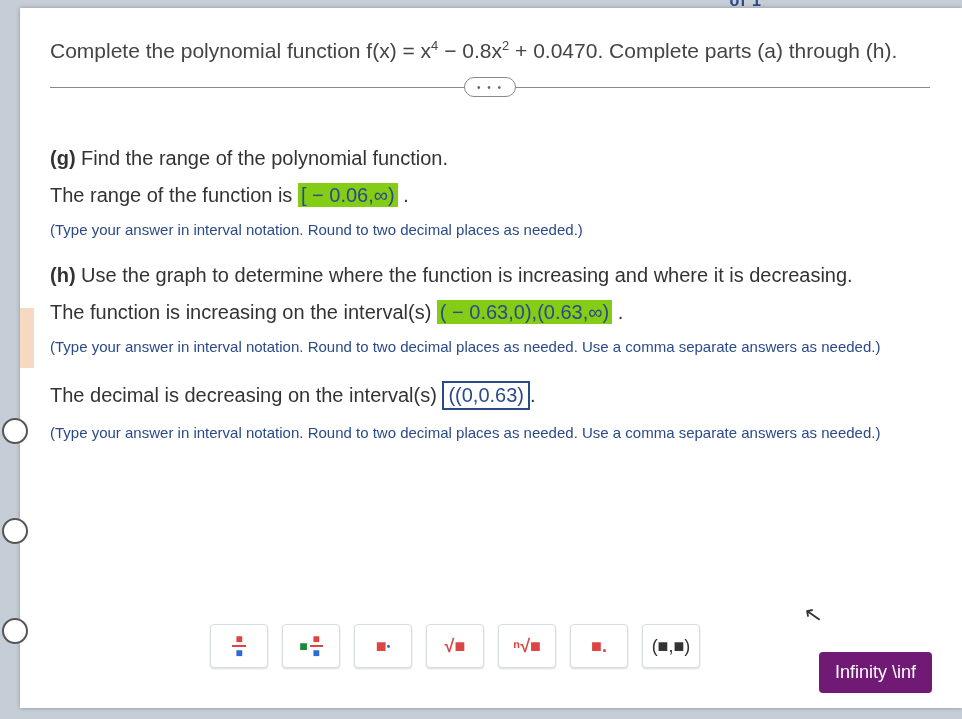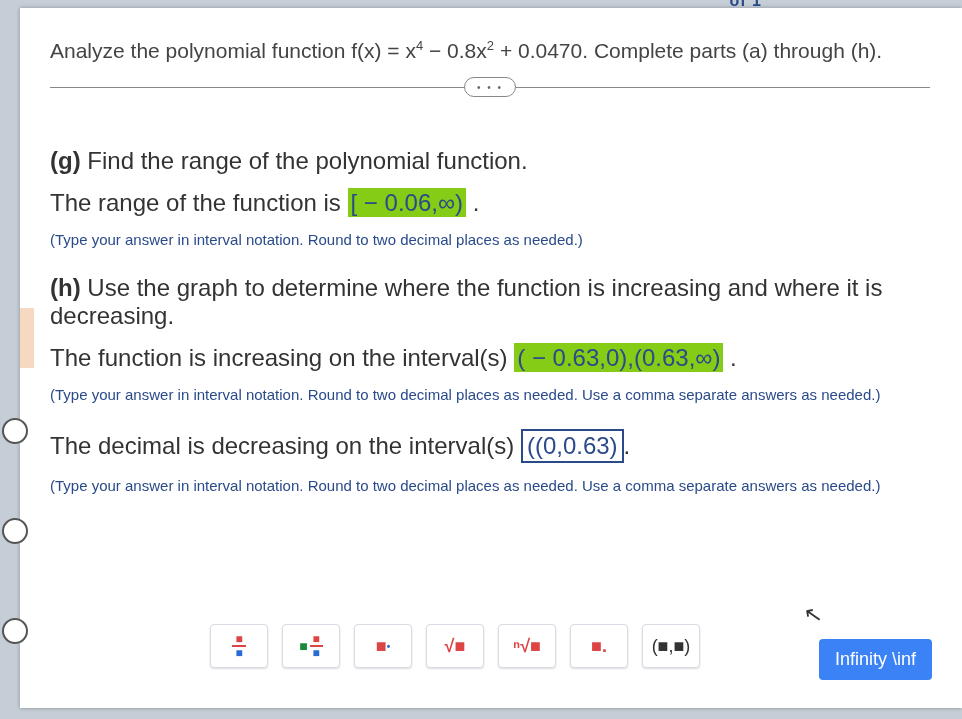--- a/index.html
+++ b/index.html
@@ -48,21 +48,21 @@
     flex:1;
     height:1px;
     background:#888;
   }
   .hr-pill {
     width:50px;height:18px;border:1px solid #888;border-radius:10px;
     background:#fff;display:flex;align-items:center;justify-content:center;
     font-size:10px;letter-spacing:2px;color:#666;
   }
   .part-label { font-weight: bold; }
-  .line { font-size: 24px; color:#333; margin-bottom: 14px; }
+  .line { font-size: 20px; color:#333; margin-bottom: 14px; }
   .helper { font-size: 15px; color:#2a4a8a; margin-bottom: 26px; }
   .ans-hl {
     background:#84cc16;
     color:#2a4a8a;
     padding:1px 3px;
   }
   .ans-box {
     border:2px solid #2a4a8a;
     color:#2a4a8a;
     padding:1px 4px;
@@ -94,23 +94,23 @@
     font-size:18px;color:#2a4a8a;font-weight:bold;
     box-shadow:0 1px 2px rgba(0,0,0,0.15);
     cursor:pointer;
   }
   .frac {display:flex;flex-direction:column;align-items:center;line-height:1;}
   .frac .num{border-bottom:2px solid #d44;color:#d44;font-size:12px;padding:0 3px;}
   .frac .den{color:#2a6ad4;font-size:12px;padding:0 3px;}
   .mixed{display:flex;align-items:center;gap:2px;}
   .tooltip {
     position:absolute;
-    bottom:28px;
+    bottom:15px;
     right:30px;
-    background:#3b82f6;
+    background:#701a75;
     color:#fff;
     padding:10px 16px;
     border-radius:4px;
     font-size:18px;
   }
   .cursor {
     position:absolute;
     bottom:80px;
     right:140px;
     font-size:22px;
@@ -118,21 +118,21 @@
   }
 </style>
 </head>
 <body>
 
 <div class="topfrag">of 1</div>
 
 <div class="page">
 
   <div class="question-head">
-    <span>Analyze the polynomial function f(x) = x</span><sup>4</sup><span> − 0.8x</span><sup>2</sup><span> + 0.0470. Complete parts (a) through (h).</span>
+    <span>Complete the polynomial function f(x) = x</span><sup>4</sup><span> − 0.8x</span><sup>2</sup><span> + 0.0470. Complete parts (a) through (h).</span>
   </div>
 
   <div class="hr-wrap">
     <div class="hr-line"></div>
     <div class="hr-pill">• • •</div>
     <div class="hr-line"></div>
   </div>
 
   <div class="line">
     <span class="part-label">(g)</span><span> Find the range of the polynomial function.</span>

